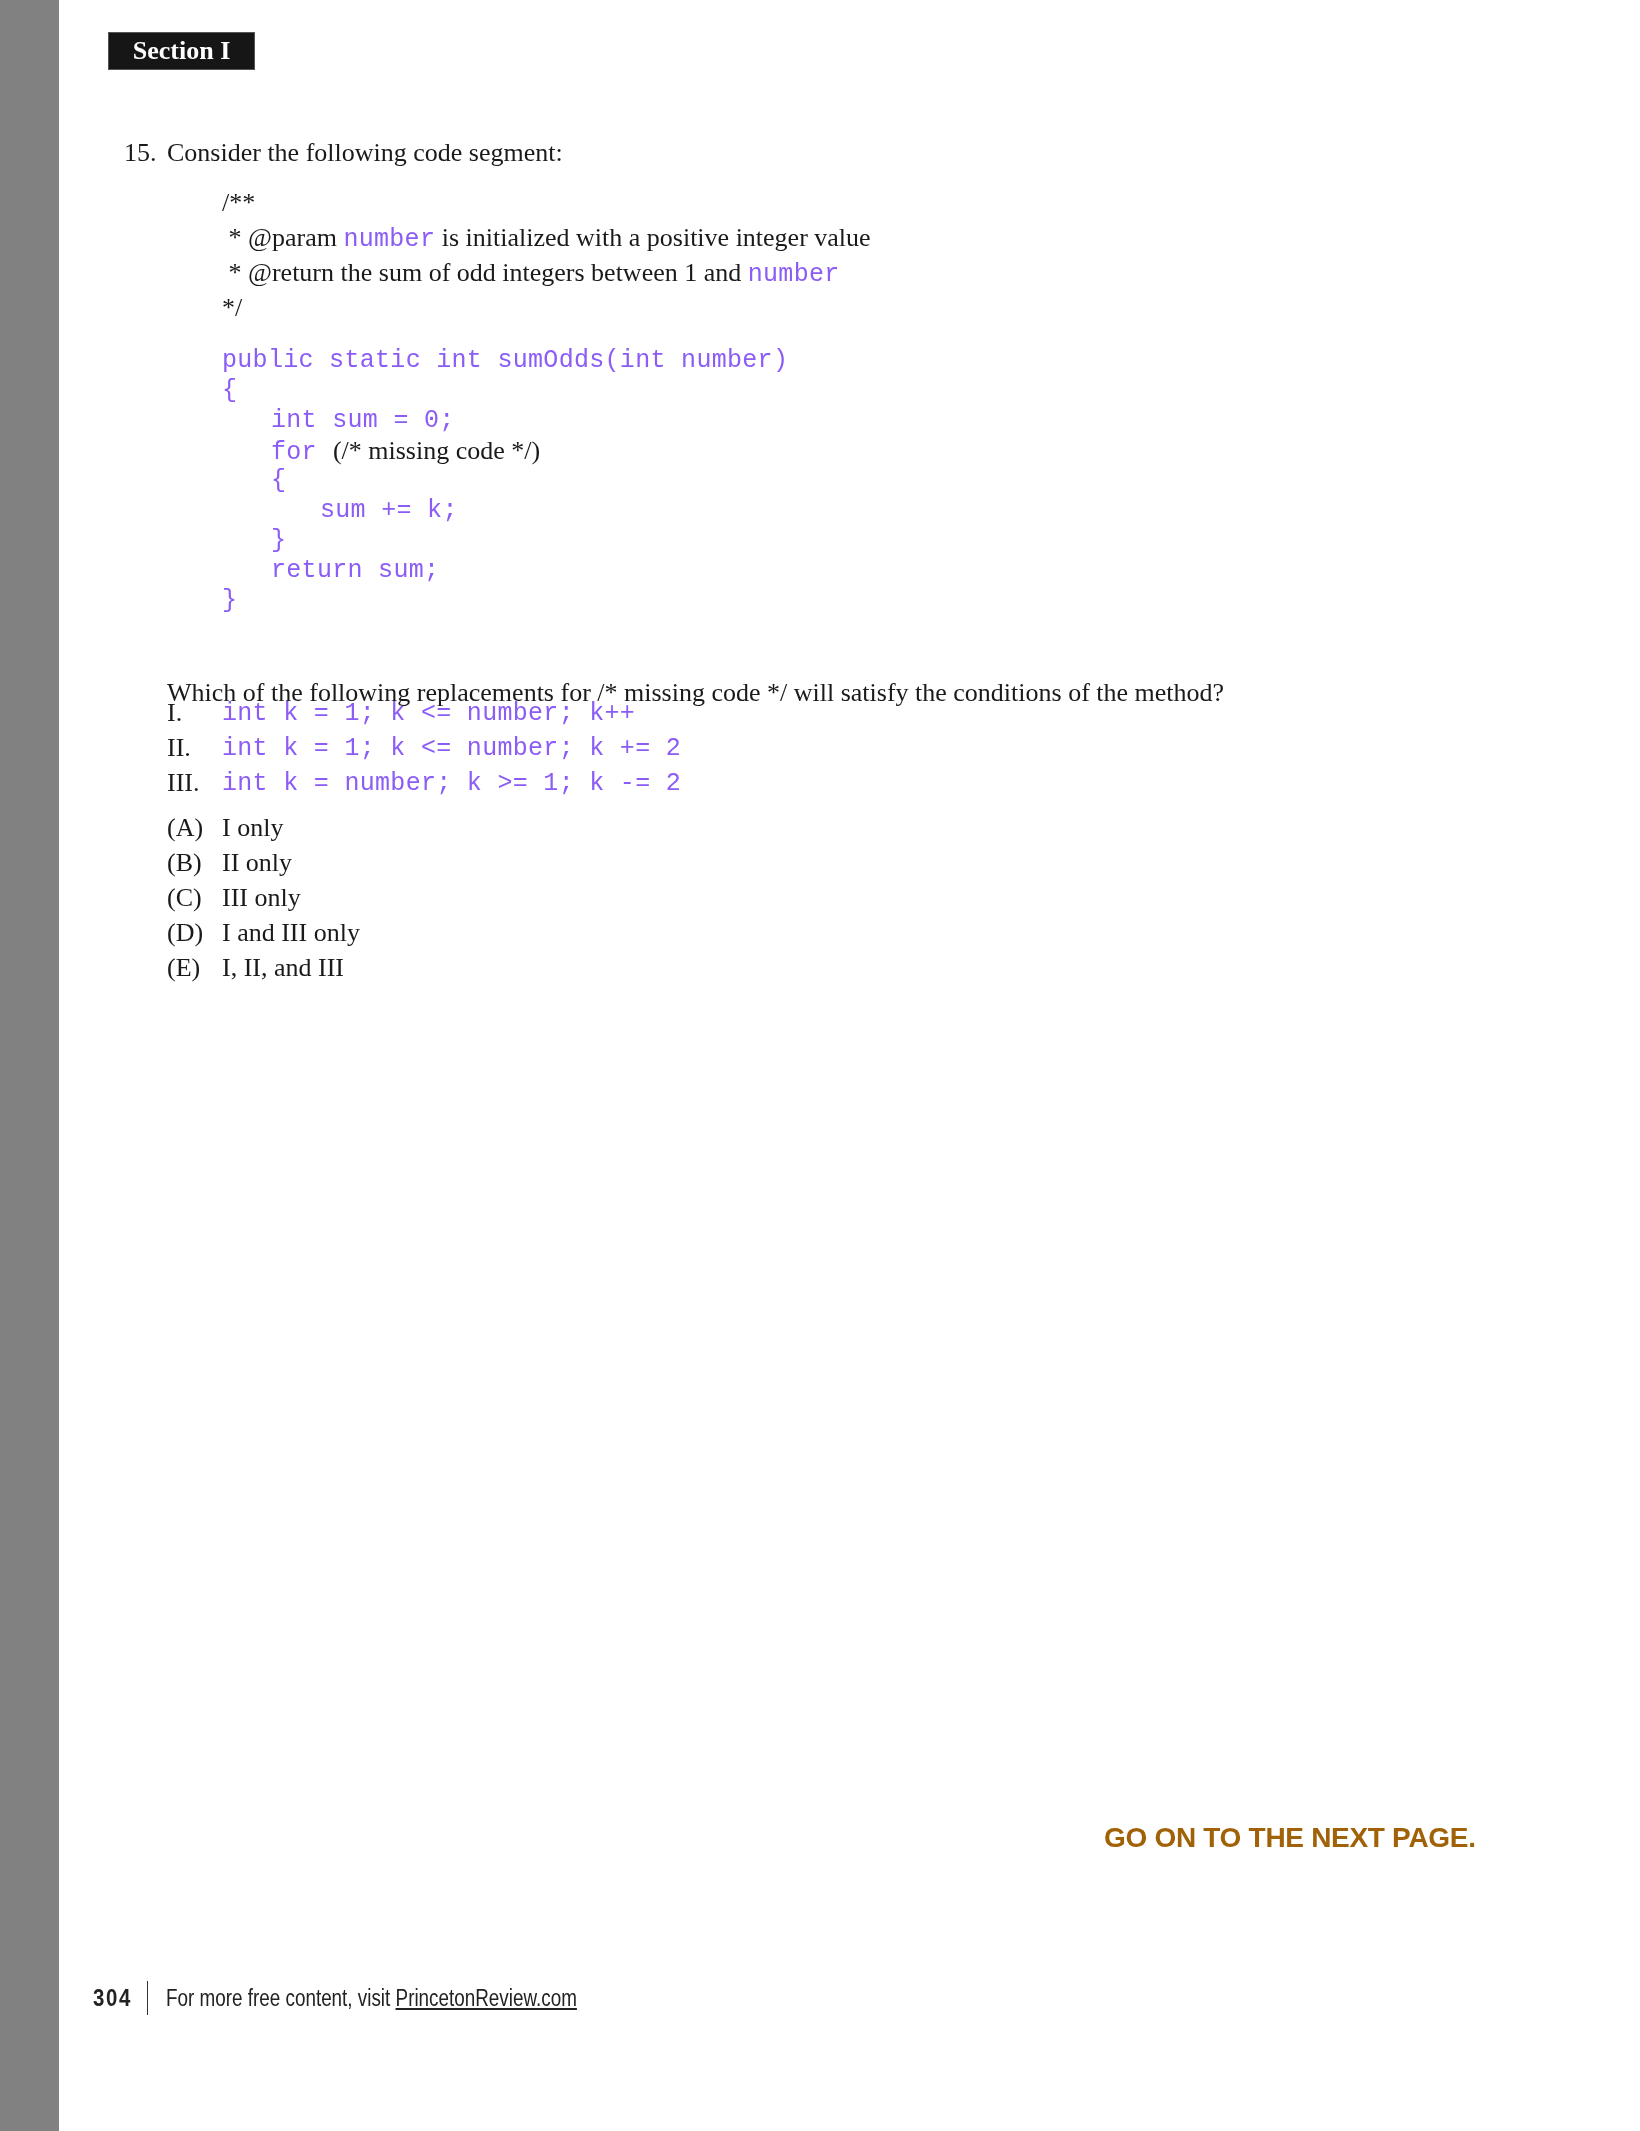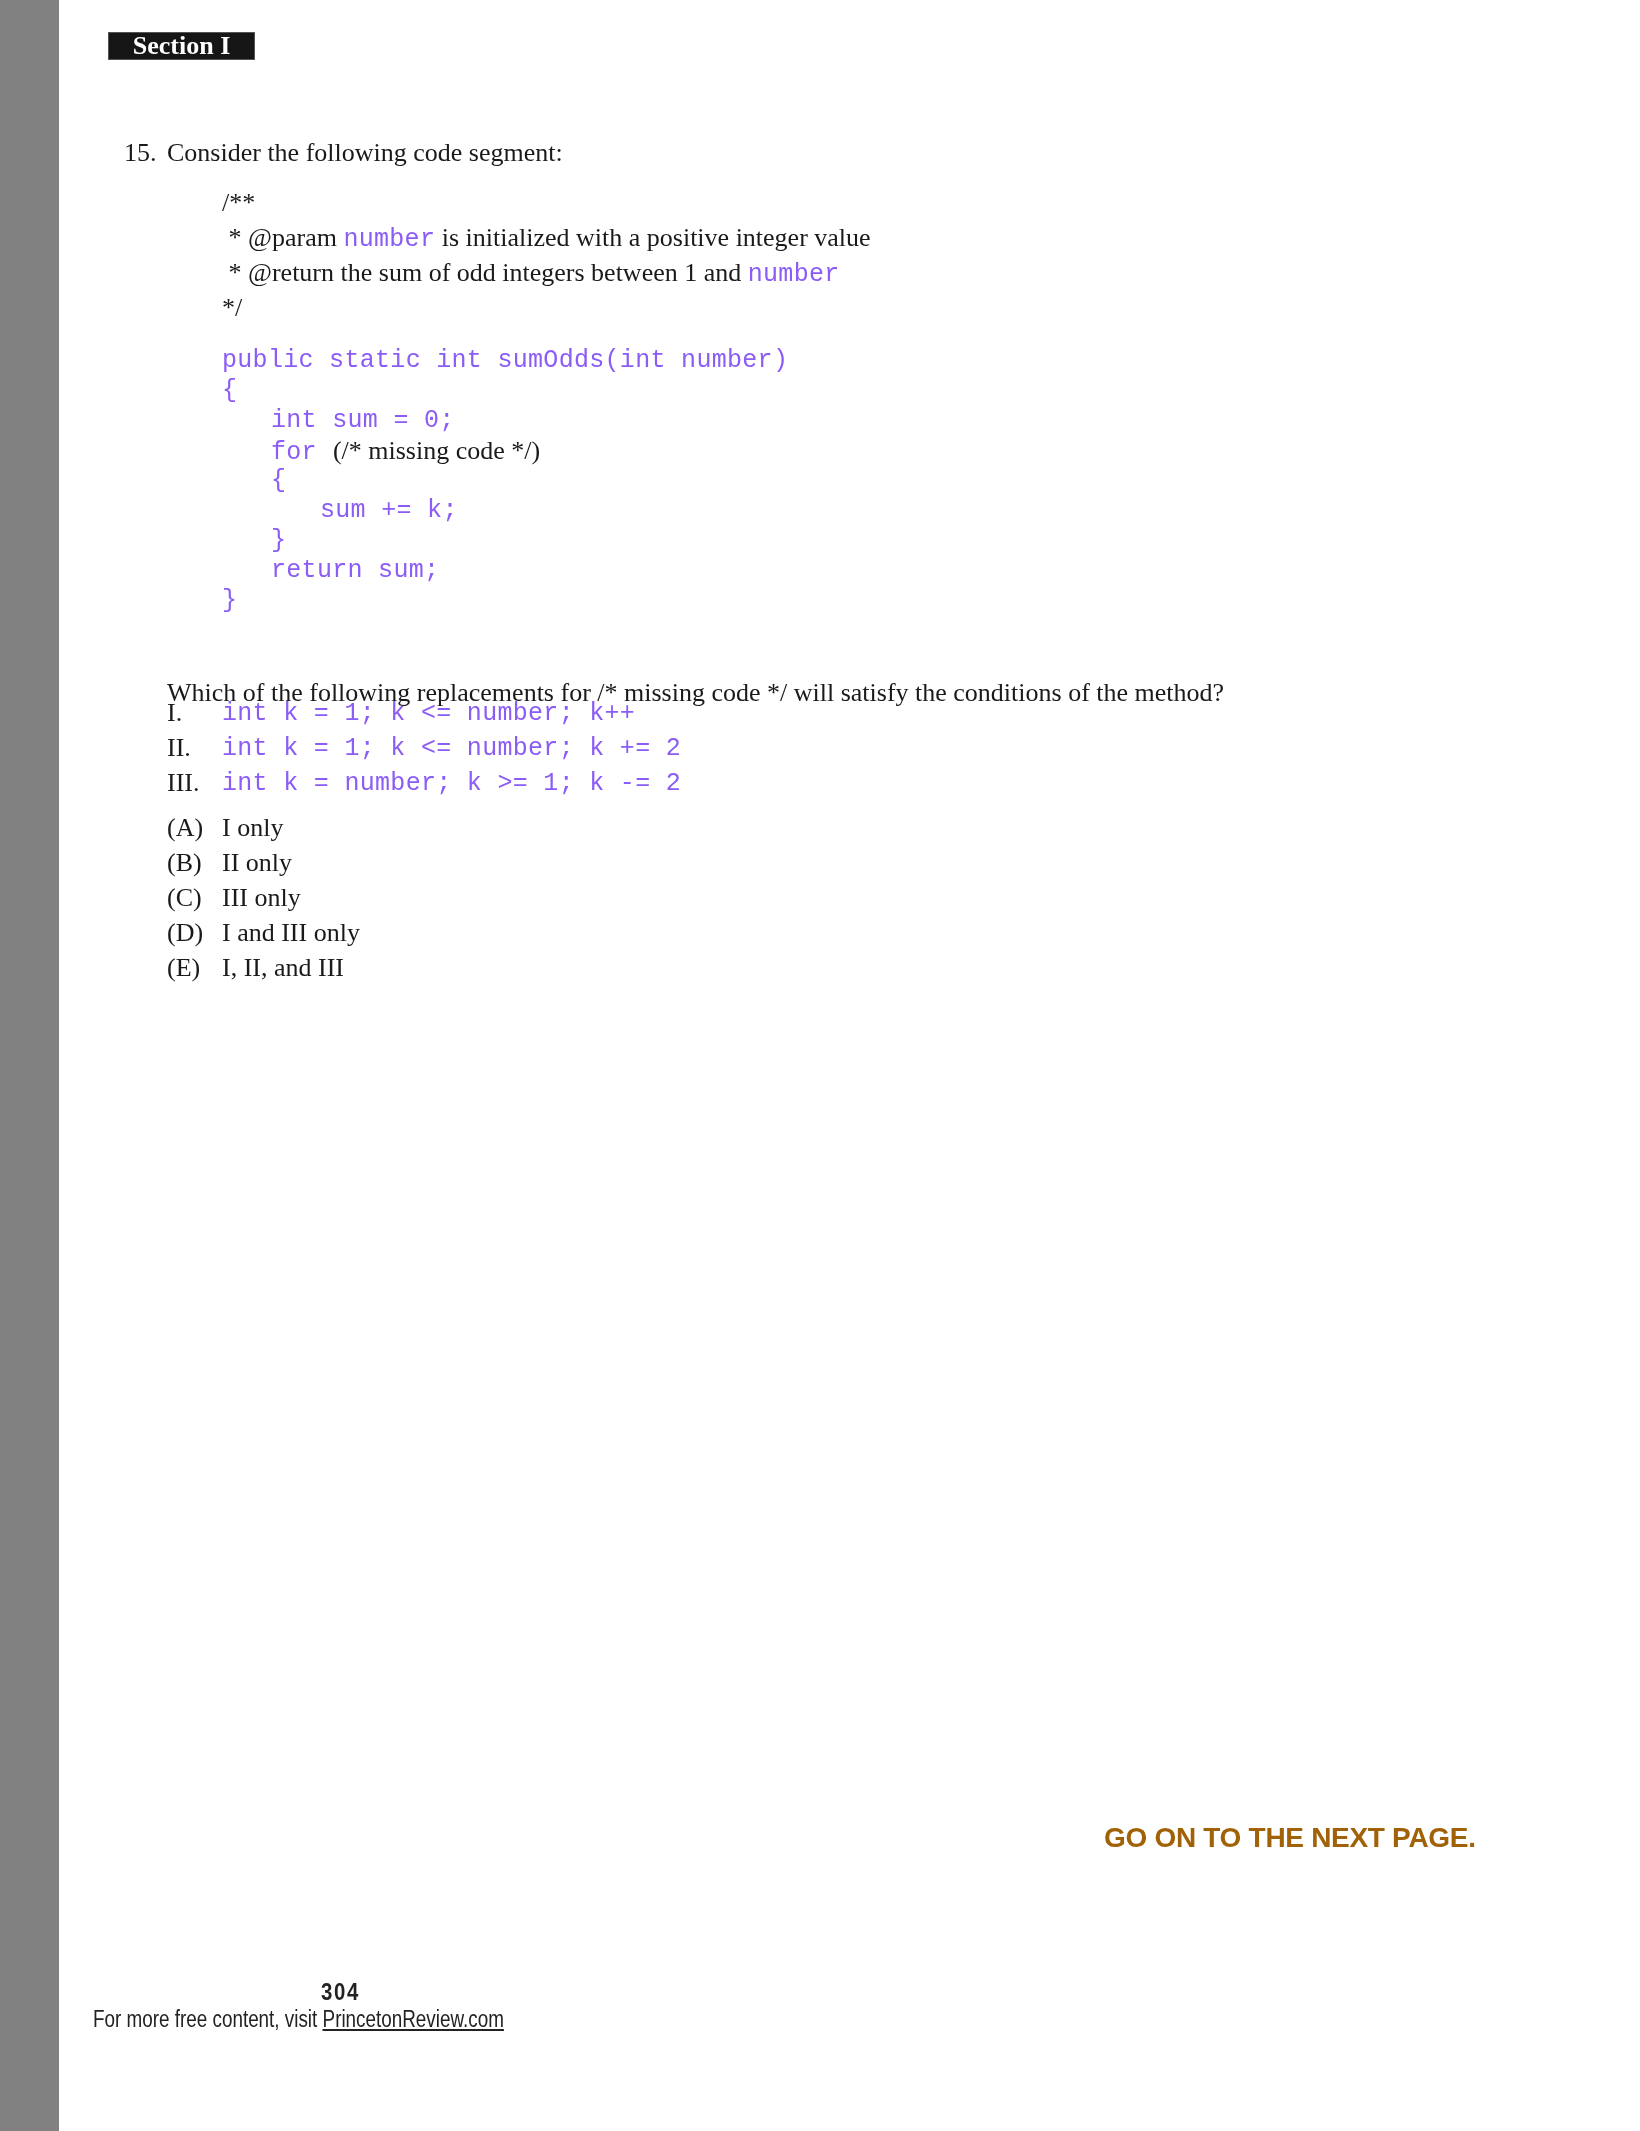--- a/index.html
+++ b/index.html
@@ -7,21 +7,21 @@
       width: 1640px; height: 2131px; position: relative;
       background: #ffffff; overflow: hidden;
       font-family: "Liberation Serif", "DejaVu Serif", serif;
       color: #1a1a1a;
     }
     .side-bar {
       position: absolute; left: 0; top: 0; width: 59px; height: 2131px;
       background: #818181;
     }
     .section-tab {
-      position: absolute; left: 108px; top: 32px; width: 147px; height: 28px;
+      position: absolute; left: 108px; top: 32px; width: 147px; height: 38px;
       background: #161616; color: #ffffff;
       font-family: "Liberation Serif", serif; font-weight: bold; font-size: 26px;
       display: flex; align-items: center; justify-content: center;
       box-sizing: border-box; border: 1px solid #555;
     }
     .q-num {
       position: absolute; left: 124px; top: 138px; font-size: 26px;
     }
     .q-stem {
       position: absolute; left: 167px; top: 138px; font-size: 26px;
@@ -49,21 +49,20 @@
     .go-on {
       position: absolute; left: 1104px; top: 1822px;
       font-family: "Liberation Sans", "DejaVu Sans", sans-serif;
       font-weight: bold; font-size: 28px; color: #a16207; letter-spacing: -0.3px;
     }
     .footer {
       position: absolute; left: 93px; top: 1978px; height: 40px;
       display: flex; align-items: center;
       font-family: "Liberation Sans", "DejaVu Sans", sans-serif;
       color: #222;
-      flex-direction: column;
     }
     .page-num { font-weight: bold; font-size: 24px; letter-spacing: 2px; transform: scaleX(0.85); transform-origin: left; }
     .divider { width: 1px; height: 34px; background: #333; margin: 0 18px 0 8px; }
     .footer-text { font-size: 23px; transform: scaleX(0.82); transform-origin: left; white-space: nowrap; }
     .footer-link { text-decoration: underline; }
   </style>
 </head>
 <body>
 
 <div class="side-bar"></div>

